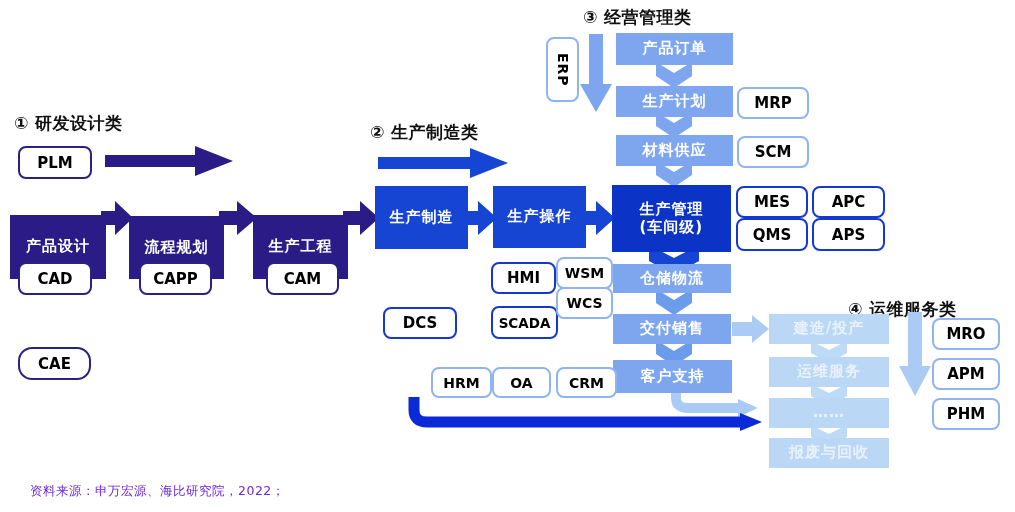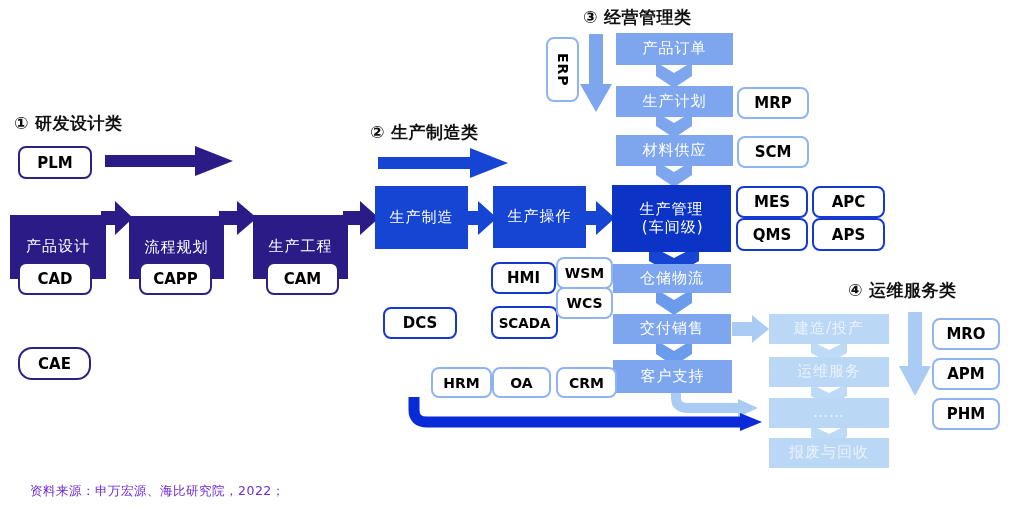--- a/index.html
+++ b/index.html
@@ -7,21 +7,21 @@
     position:relative;width:1015px;height:512px;background:#fff;overflow:hidden;
     font-family:"DejaVu Sans","Liberation Sans",sans-serif;
   }
   .hdr{
     position:absolute;font-weight:bold;font-size:17px;color:#111;
     white-space:nowrap;letter-spacing:0.5px;
   }
   .hdr .num{margin-right:6px;}
   .mainbox{
     position:absolute;display:flex;align-items:center;justify-content:center;
-    color:#fff;font-weight:normal;font-size:15px;text-align:right;line-height:1.15;
+    color:#fff;font-weight:bold;font-size:15px;text-align:left;line-height:1.15;
     letter-spacing:1px;
   }
   .purple-fill{background:var(--purple);margin-top:28px;}
   .blue-fill{background:var(--blue);}
   .bluedeep-fill{background:var(--blueDeep);}
   .medium-fill{background:var(--mediumBlue);}
   .pale-fill{background:var(--paleBlue);color:var(--paleText);}
   .tagbox{
     position:absolute;display:flex;align-items:center;justify-content:center;
     background:#fff;border-radius:8px;font-weight:bold;font-size:15px;color:#000;
@@ -52,21 +52,21 @@
 
   <div class="hdr" style="left:14px;top:112px;">
     <span class="num">①</span><span>研发设计类</span>
   </div>
   <div class="hdr" style="left:370px;top:121px;">
     <span class="num">②</span><span>生产制造类</span>
   </div>
   <div class="hdr" style="left:583px;top:6px;">
     <span class="num">③</span><span>经营管理类</span>
   </div>
-  <div class="hdr" style="left:848px;top:279px;">
+  <div class="hdr" style="left:848px;top:298px;">
     <span class="num">④</span><span>运维服务类</span>
   </div>
 
   <svg class="arrow" style="left:105px;top:146px;" width="128" height="30">
     <polygon class="f-purple" points="0,9 90,9 90,0 128,15 90,30 90,21 0,21"></polygon>
   </svg>
 
   <svg class="arrow" style="left:378px;top:148px;" width="130" height="30">
     <polygon class="f-blue" points="0,9 92,9 92,0 130,15 92,30 92,21 0,21"></polygon>
   </svg>

